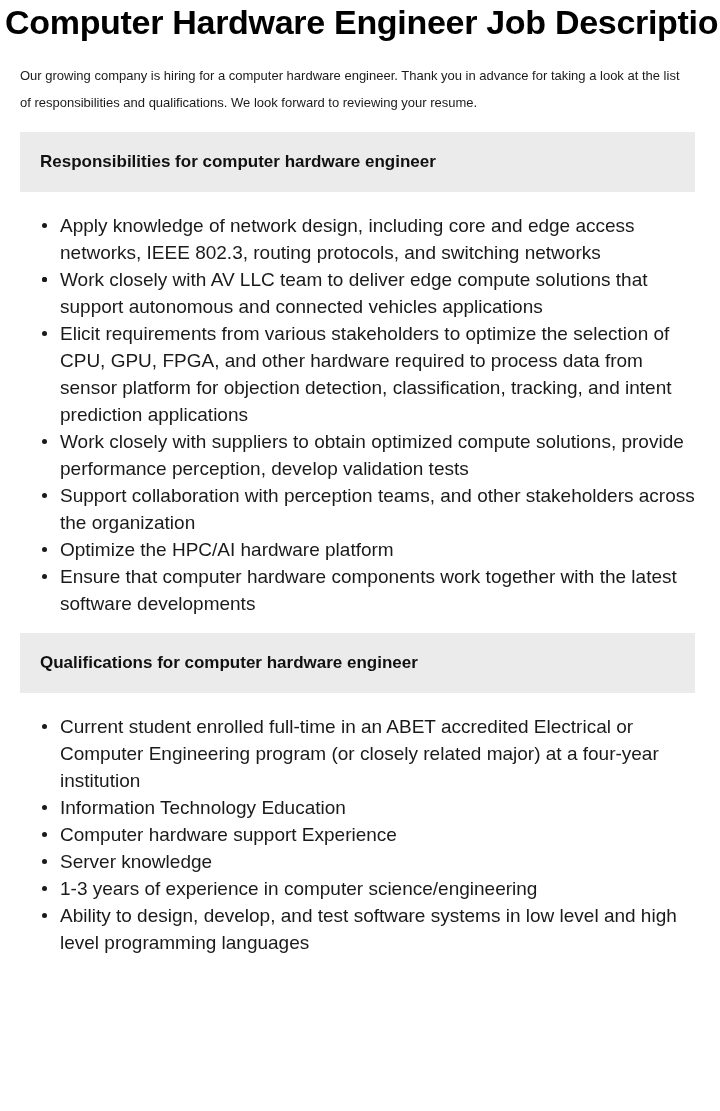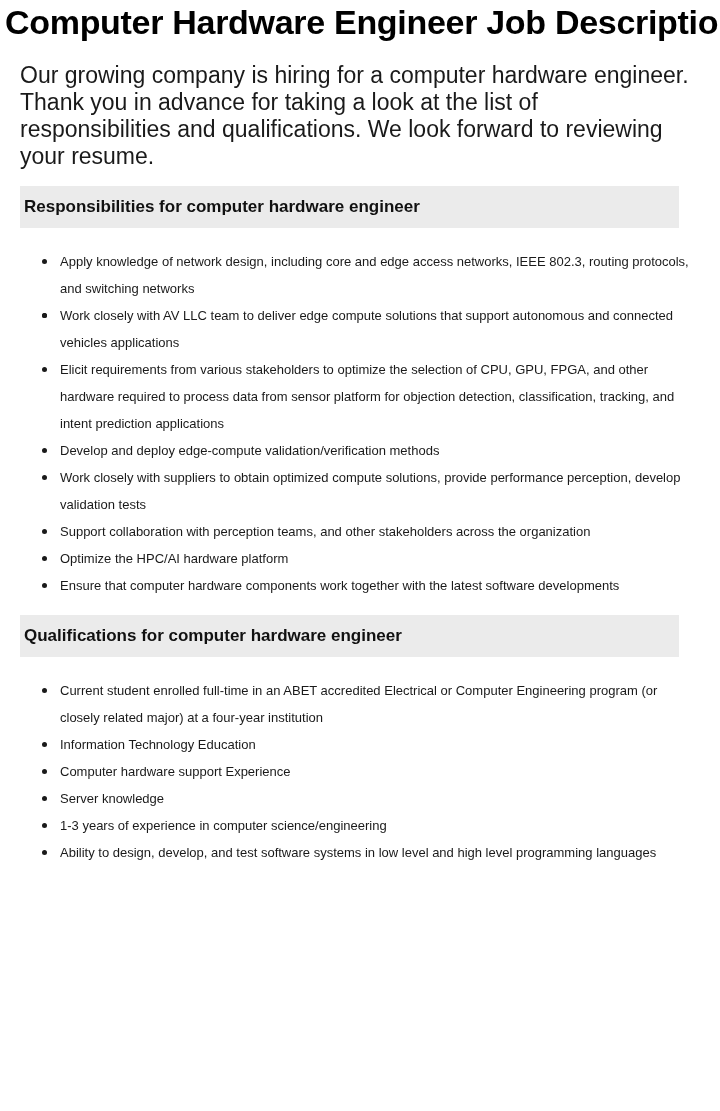--- a/index.html
+++ b/index.html
@@ -17,41 +17,41 @@
       font-size: 34px;
       line-height: 40px;
       font-weight: 700;
       letter-spacing: -0.3px;
       color: #000;
       margin-left: -15px;
       white-space: nowrap;
     }
     .intro {
       margin: 20px 0 0 0;
-      font-size: 23px;
+      font-size: 13px;
       line-height: 27px;
       color: #1a1a1a;
       padding-right: 10px;
     }
     .section-header {
       margin-top: 16px;
       background: #ebebeb;
-      height: 42px;
+      height: 60px;
       display: flex;
       align-items: center;
-      padding-left: 4px;
+      padding-left: 20px;
       font-size: 17px;
       font-weight: 700;
       color: #111;
       width: 655px;
     }
     ul {
       margin: 20px 0 0 0;
       padding-left: 40px;
-      font-size: 13px;
+      font-size: 19px;
       line-height: 27px;
       color: #1a1a1a;
       list-style: none;
     }
     ul li { position: relative; padding-right: 2px; }
     ul li .bullet {
       position: absolute;
       left: -18px;
       top: 11px;
       width: 5px;
@@ -69,21 +69,20 @@
   <p class="intro">Our growing company is hiring for a computer hardware engineer. Thank you in advance for taking a look at the list of responsibilities and qualifications. We look forward to reviewing your resume.</p>
 
   <div class="section-header">
     <span>Responsibilities for computer hardware engineer</span>
   </div>
   <ul>
     <li><span class="bullet"></span><span>Apply knowledge of network design, including core and edge access networks, IEEE 802.3, routing protocols, and switching networks</span></li>
     <li><span class="bullet"></span></li>
     <li><span class="bullet"></span><span>Work closely with AV LLC team to deliver edge compute solutions that support autonomous and connected vehicles applications</span></li>
     <li><span class="bullet"></span><span>Elicit requirements from various stakeholders to optimize the selection of CPU, GPU, FPGA, and other hardware required to process data from sensor platform for objection detection, classification, tracking, and intent prediction applications</span></li>
-    <li><span class="bullet"></span><span>Develop and deploy edge-compute validation/verification methods</span></li>
     <li><span class="bullet"></span><span>Work closely with suppliers to obtain optimized compute solutions, provide performance perception, develop validation tests</span></li>
     <li><span class="bullet"></span><span>Support collaboration with perception teams, and other stakeholders across the organization</span></li>
     <li><span class="bullet"></span><span>Optimize the HPC/AI hardware platform</span></li>
     <li><span class="bullet"></span><span>Ensure that computer hardware components work together with the latest software developments</span></li>
   </ul>
 
   <div class="section-header qual-header">
     <span>Qualifications for computer hardware engineer</span>
   </div>
   <ul>

